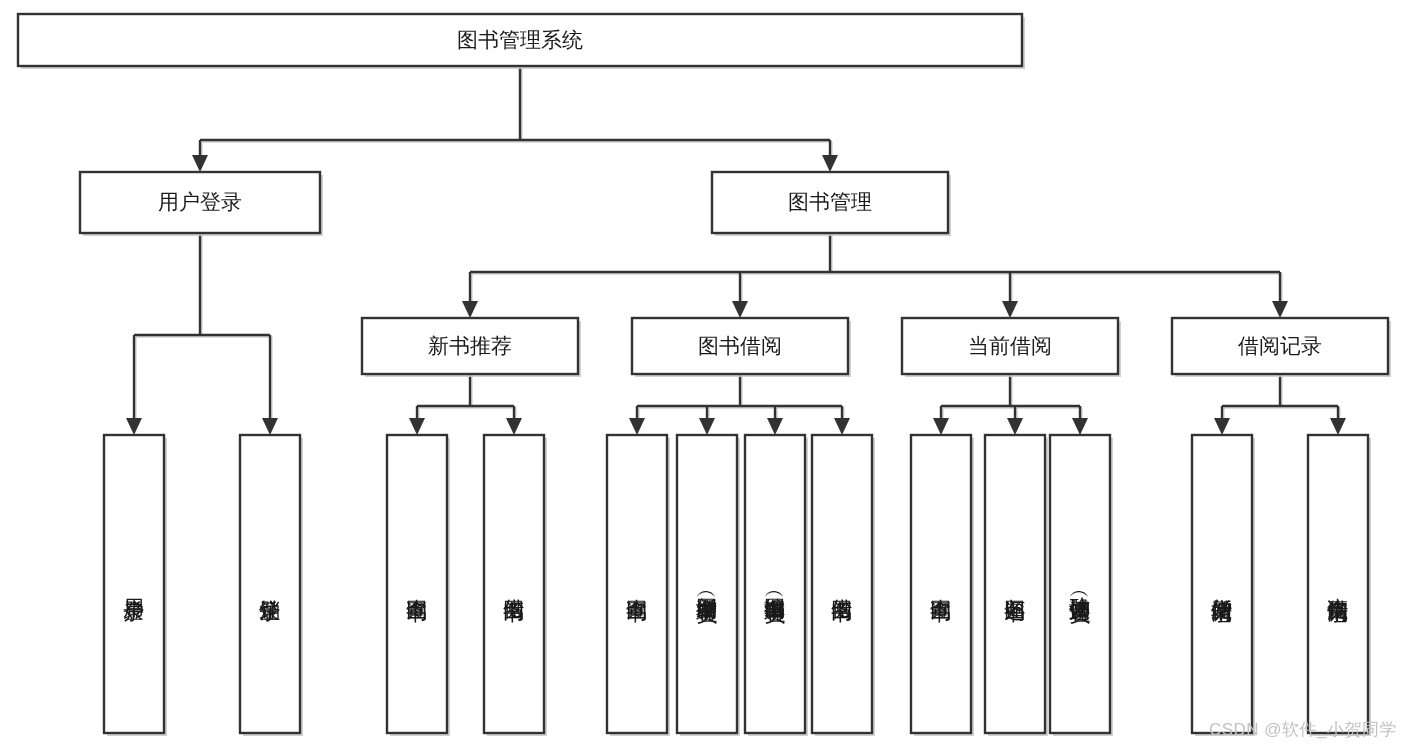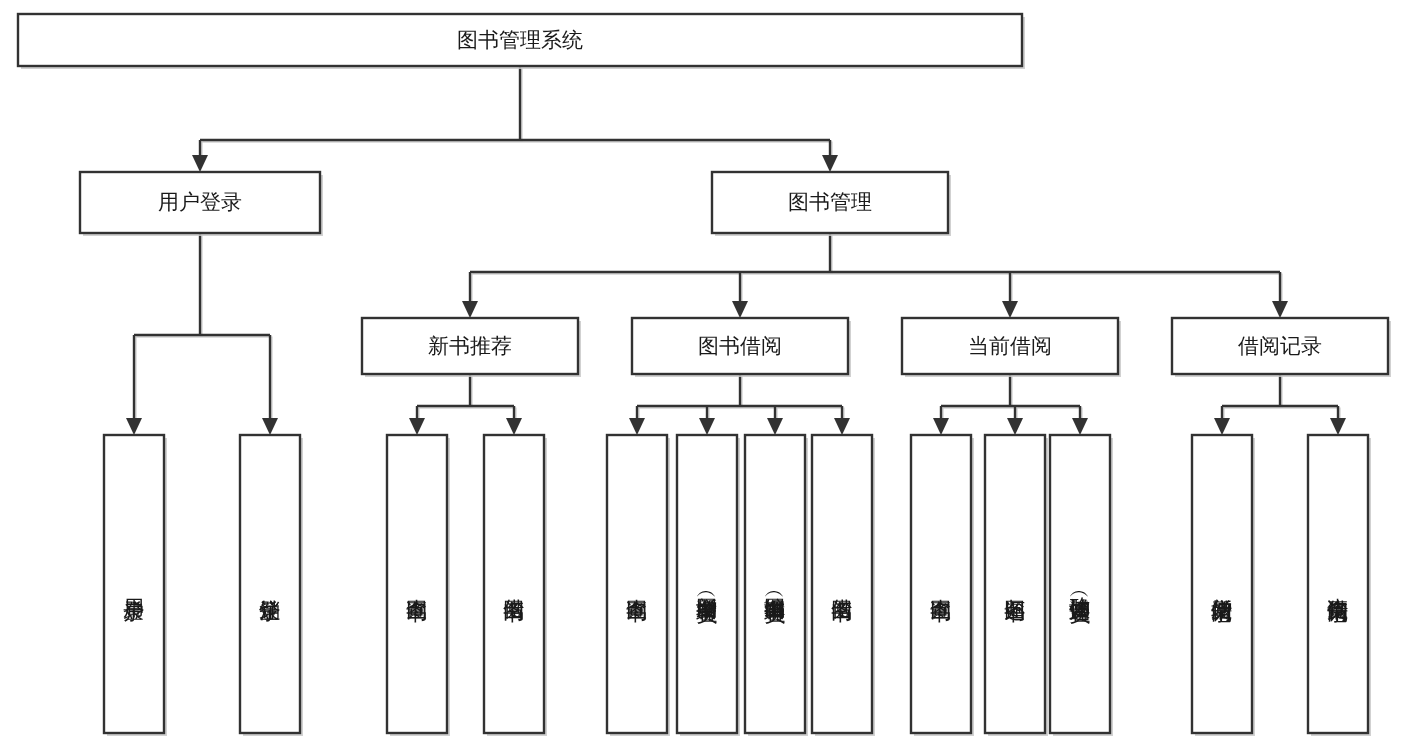--- a/index.html
+++ b/index.html
@@ -316,13 +316,14 @@
         <div class="node-label-v">确认归还（管理员）</div>
       </div>
       <div class="node-label-v-wrap" style="left: 1192px; top: 435px; width: 60px; height: 298px;">
         <div class="node-label-v">新增借阅记录</div>
       </div>
       <div class="node-label-v-wrap" style="left: 1308px; top: 435px; width: 60px; height: 298px;">
         <div class="node-label-v">查询借阅记录</div>
       </div>
     </div>
 
+  <div class="watermark">CSDN @软件_小贺同学</div>
 </div>
 
 </body></html>

